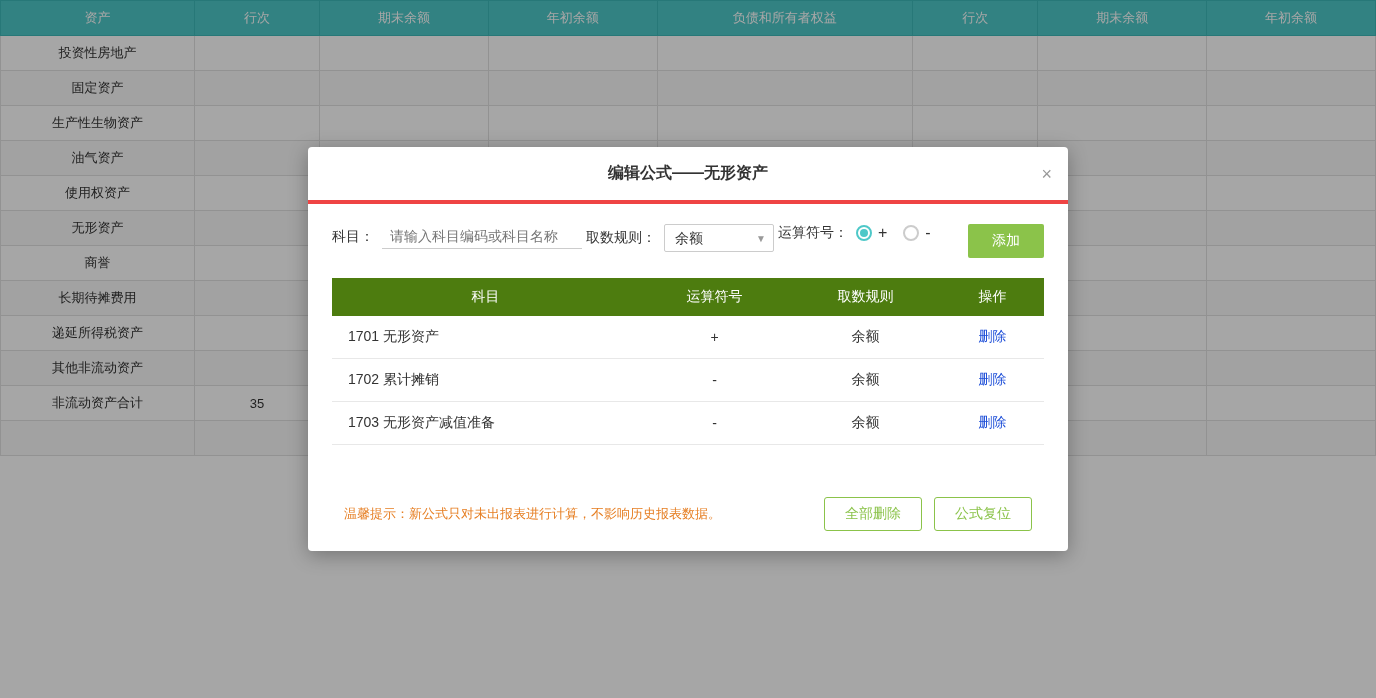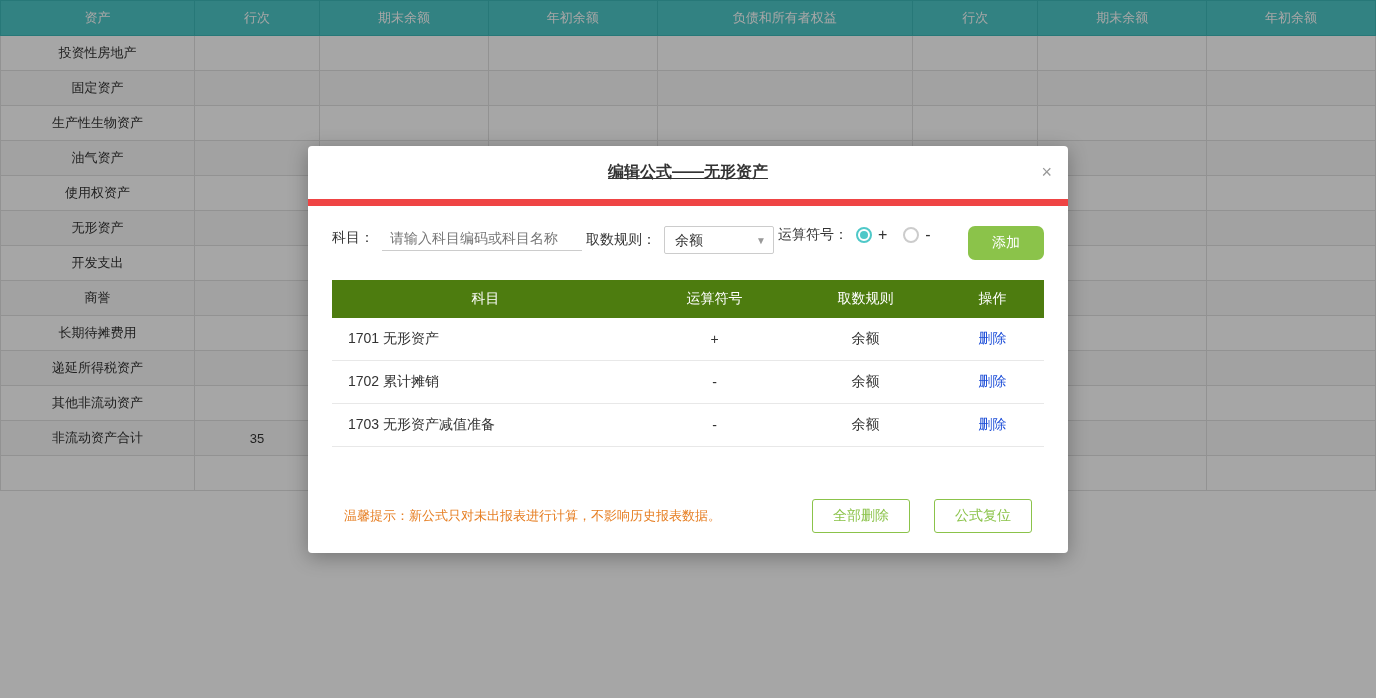--- a/index.html
+++ b/index.html
@@ -63,27 +63,26 @@
     .modal {
       background: #fff;
       border-radius: 4px;
       width: 760px;
       box-shadow: 0 4px 20px rgba(0,0,0,0.3);
       position: relative;
     }
 
     .modal-header {
       padding: 16px 4px;
-      border-bottom: 7px solid #ef4444;
+      border-bottom: 4px solid #ef4444;
       text-align: center;
       font-size: 16px;
       color: #333;
       font-weight: bold;
       position: relative;
-      text-decoration: underline;
     }
 
     .modal-close {
       position: absolute;
       right: 16px;
       top: 50%;
       transform: translateY(-50%);
       cursor: pointer;
       color: #999;
       font-size: 18px;
@@ -194,21 +193,21 @@
     .radio-label {
       color: #333;
       font-size: 16px;
     }
 
     .btn-add {
       background: #8bc34a;
       color: #fff;
       border: none;
       padding: 8px 24px;
-      border-radius: 7px;
+      border-radius: 2px;
       cursor: pointer;
       font-size: 14px;
       margin-left: auto;
     }
 
     
     .data-table {
       width: 100%;
       border-collapse: collapse;
       margin-bottom: 20px;
@@ -254,21 +253,21 @@
       justify-content: space-between;
     }
 
     .hint-text {
       color: #e67e22;
       font-size: 13px;
     }
 
     .footer-buttons {
       display: flex;
-      gap: 24px;
+      gap: 12px;
     }
 
     .btn-outline {
       background: #fff;
       border: 1px solid #8bc34a;
       color: #8bc34a;
       padding: 7px 20px;
       border-radius: 3px;
       cursor: pointer;
       font-size: 14px;
@@ -337,30 +336,20 @@
           <td></td>
           <td></td>
           <td></td>
           <td></td>
           <td></td>
           <td></td>
           <td></td>
         </tr>
         <tr>
           <td>无形资产</td>
-          <td></td>
-          <td></td>
-          <td></td>
-          <td></td>
-          <td></td>
-          <td></td>
-          <td></td>
-        </tr>
-        <tr>
-          <td>开发支出</td>
           <td></td>
           <td></td>
           <td></td>
           <td></td>
           <td></td>
           <td></td>
           <td></td>
         </tr>
         <tr>
           <td>商誉</td>

